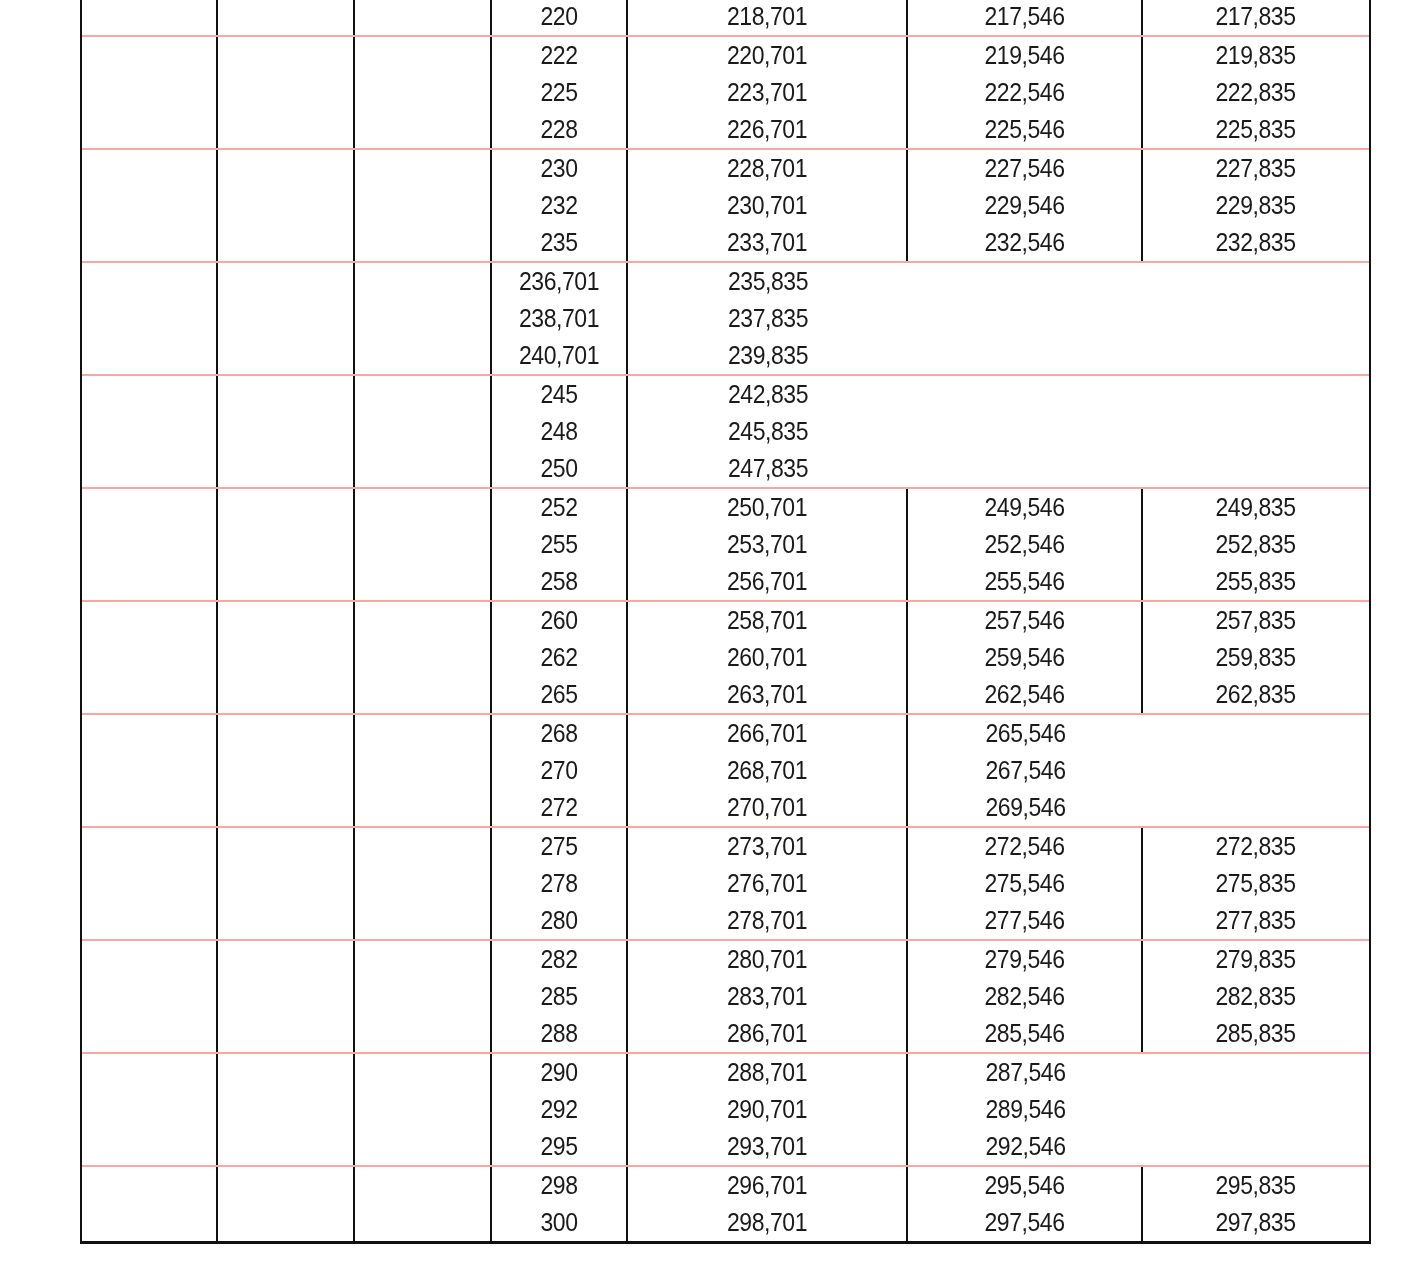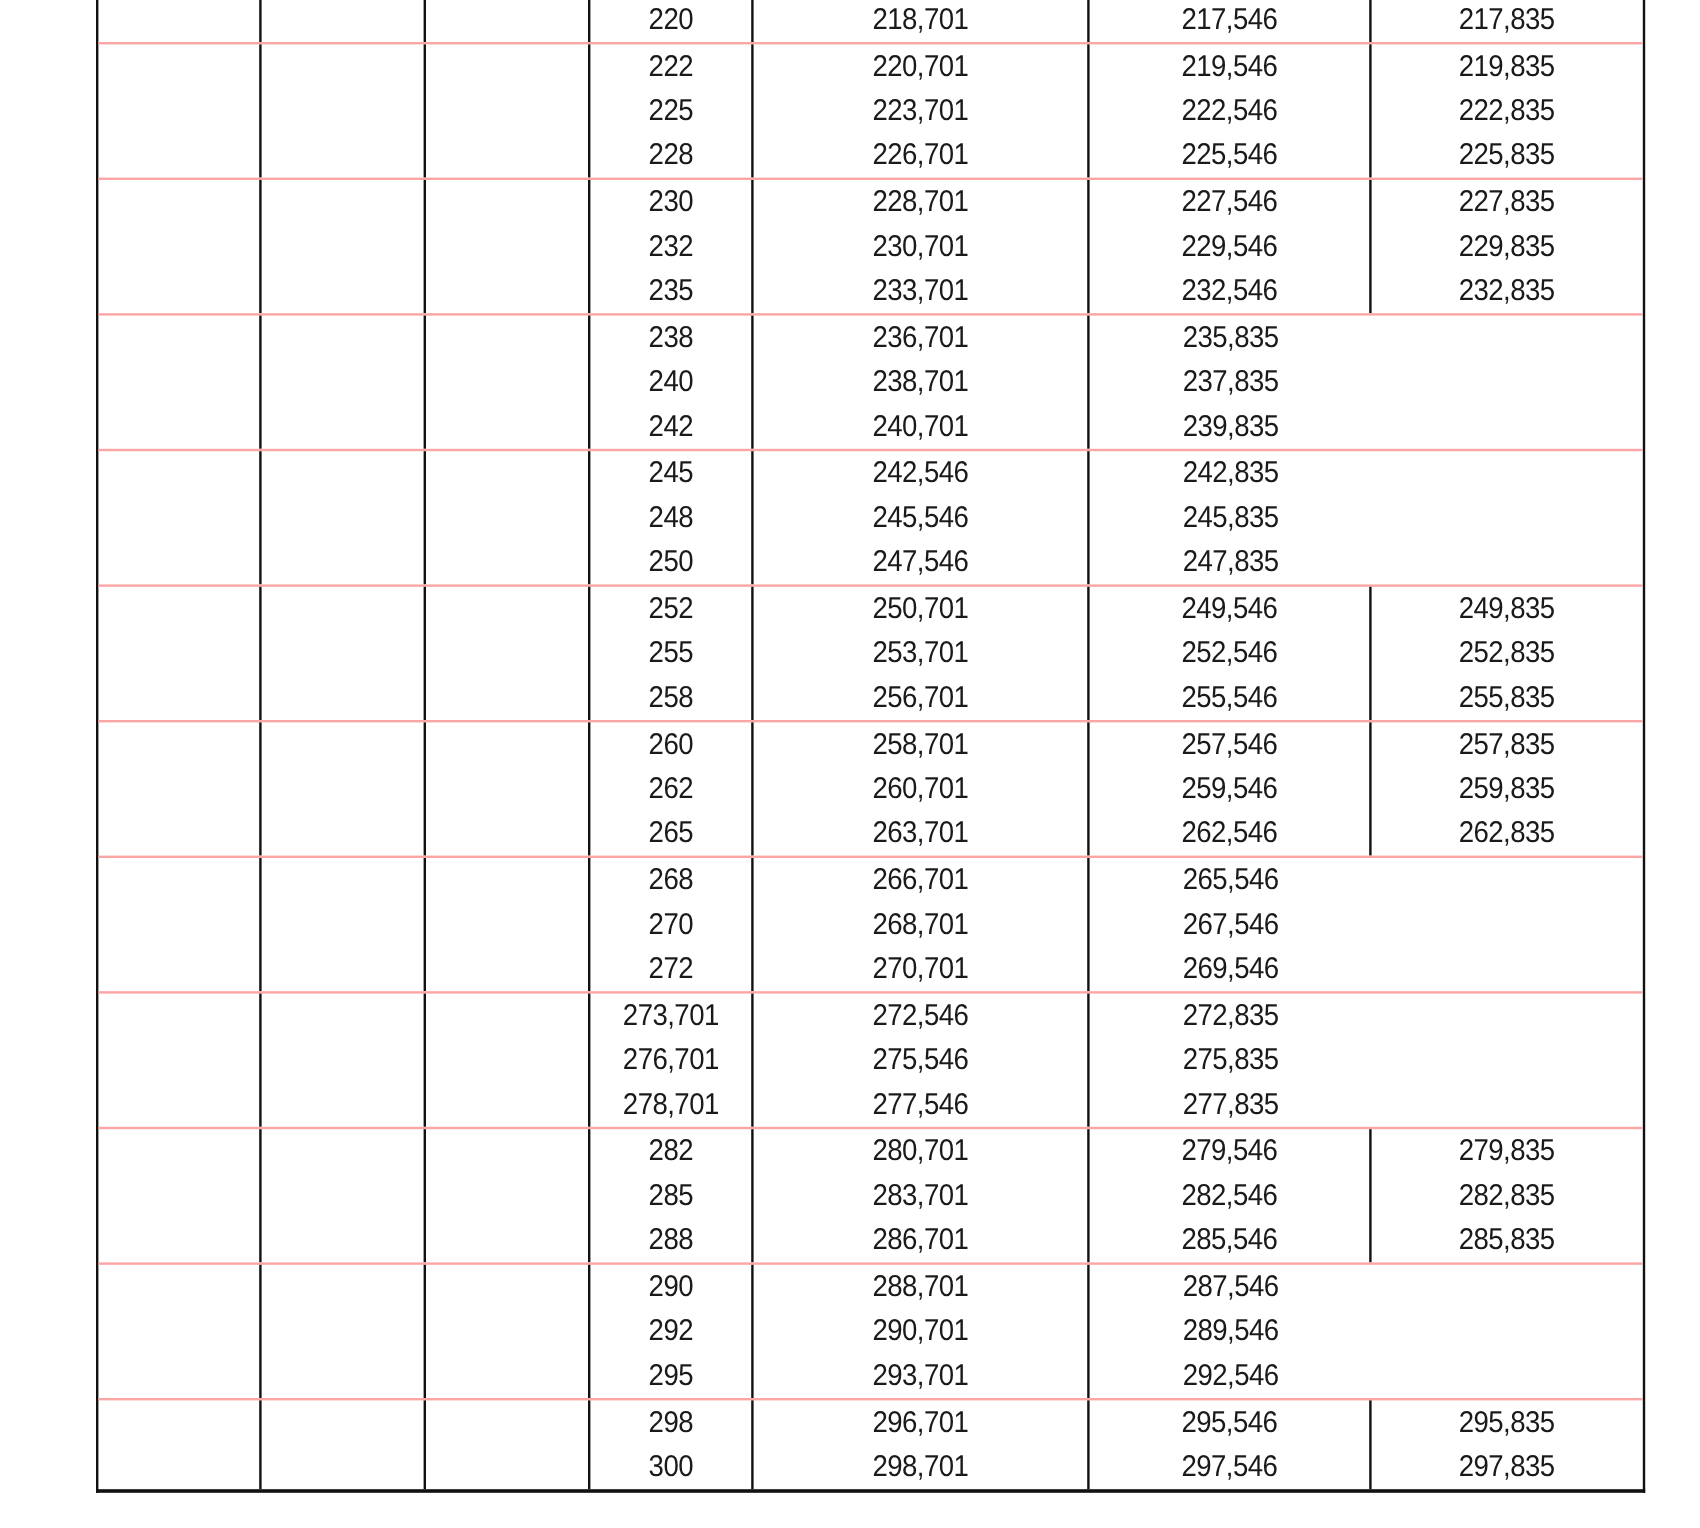--- a/index.html
+++ b/index.html
@@ -127,25 +127,20 @@
         <div class="line"></div>
         <div class="line"></div>
         <div class="line"></div>
       </div>
       <div class="cell">
         <div class="line"></div>
         <div class="line"></div>
         <div class="line"></div>
       </div>
       <div class="cell">
-        <div class="line">238</div>
-        <div class="line">240</div>
-        <div class="line">242</div>
-      </div>
-      <div class="cell">
         <div class="line">236,701</div>
         <div class="line">238,701</div>
         <div class="line">240,701</div>
       </div>
       <div class="cell">
         <div class="line">235,835</div>
         <div class="line">237,835</div>
         <div class="line">239,835</div>
       </div>
     </div>
@@ -164,25 +159,20 @@
         <div class="line"></div>
         <div class="line"></div>
         <div class="line"></div>
       </div>
       <div class="cell">
         <div class="line">245</div>
         <div class="line">248</div>
         <div class="line">250</div>
       </div>
       <div class="cell">
-        <div class="line">242,546</div>
-        <div class="line">245,546</div>
-        <div class="line">247,546</div>
-      </div>
-      <div class="cell">
         <div class="line">242,835</div>
         <div class="line">245,835</div>
         <div class="line">247,835</div>
       </div>
     </div>
     <div class="group">
       <div class="cell">
         <div class="line"></div>
         <div class="line"></div>
         <div class="line"></div>
@@ -297,20 +287,25 @@
         <div class="line"></div>
         <div class="line"></div>
         <div class="line"></div>
       </div>
       <div class="cell">
         <div class="line"></div>
         <div class="line"></div>
         <div class="line"></div>
       </div>
       <div class="cell">
+        <div class="line">275</div>
+        <div class="line">278</div>
+        <div class="line">280</div>
+      </div>
+      <div class="cell">
         <div class="line">273,701</div>
         <div class="line">276,701</div>
         <div class="line">278,701</div>
       </div>
       <div class="cell">
         <div class="line">272,546</div>
         <div class="line">275,546</div>
         <div class="line">277,546</div>
       </div>
       <div class="cell">

